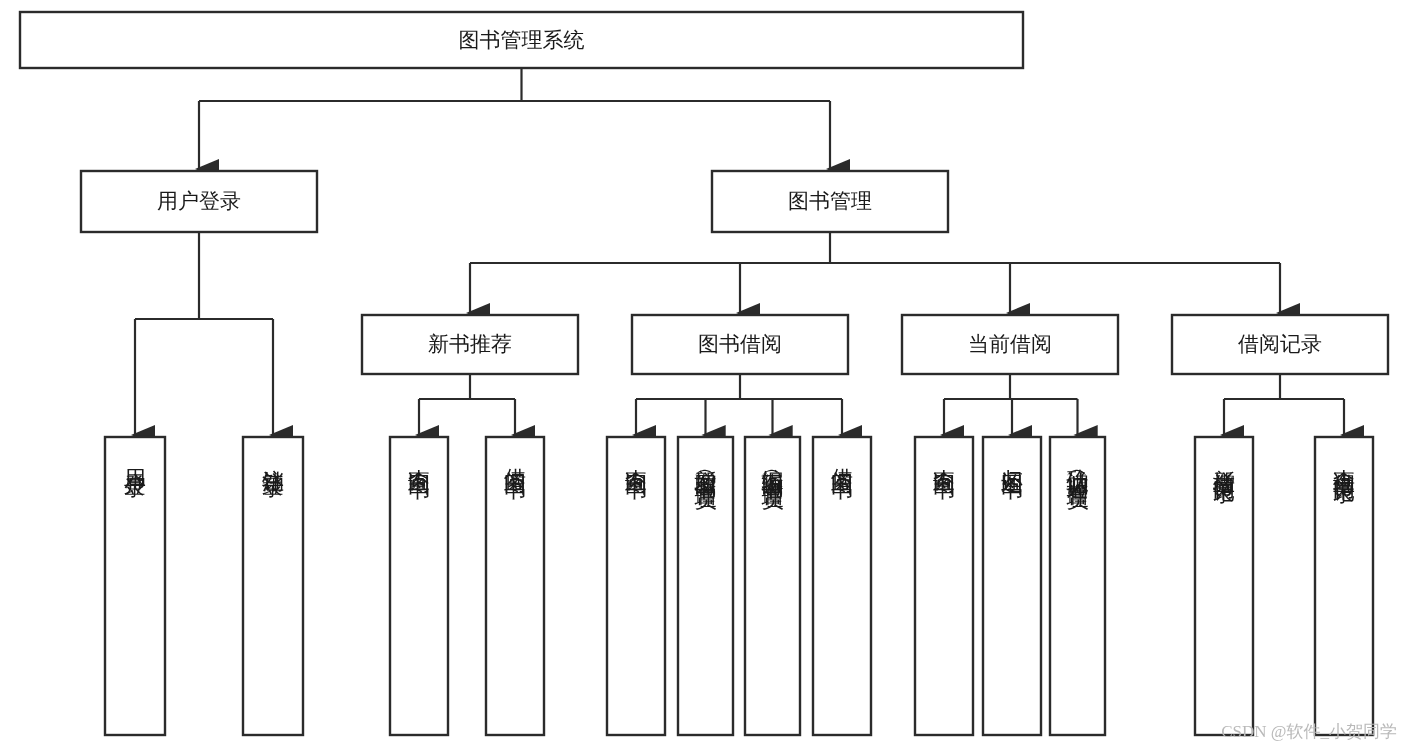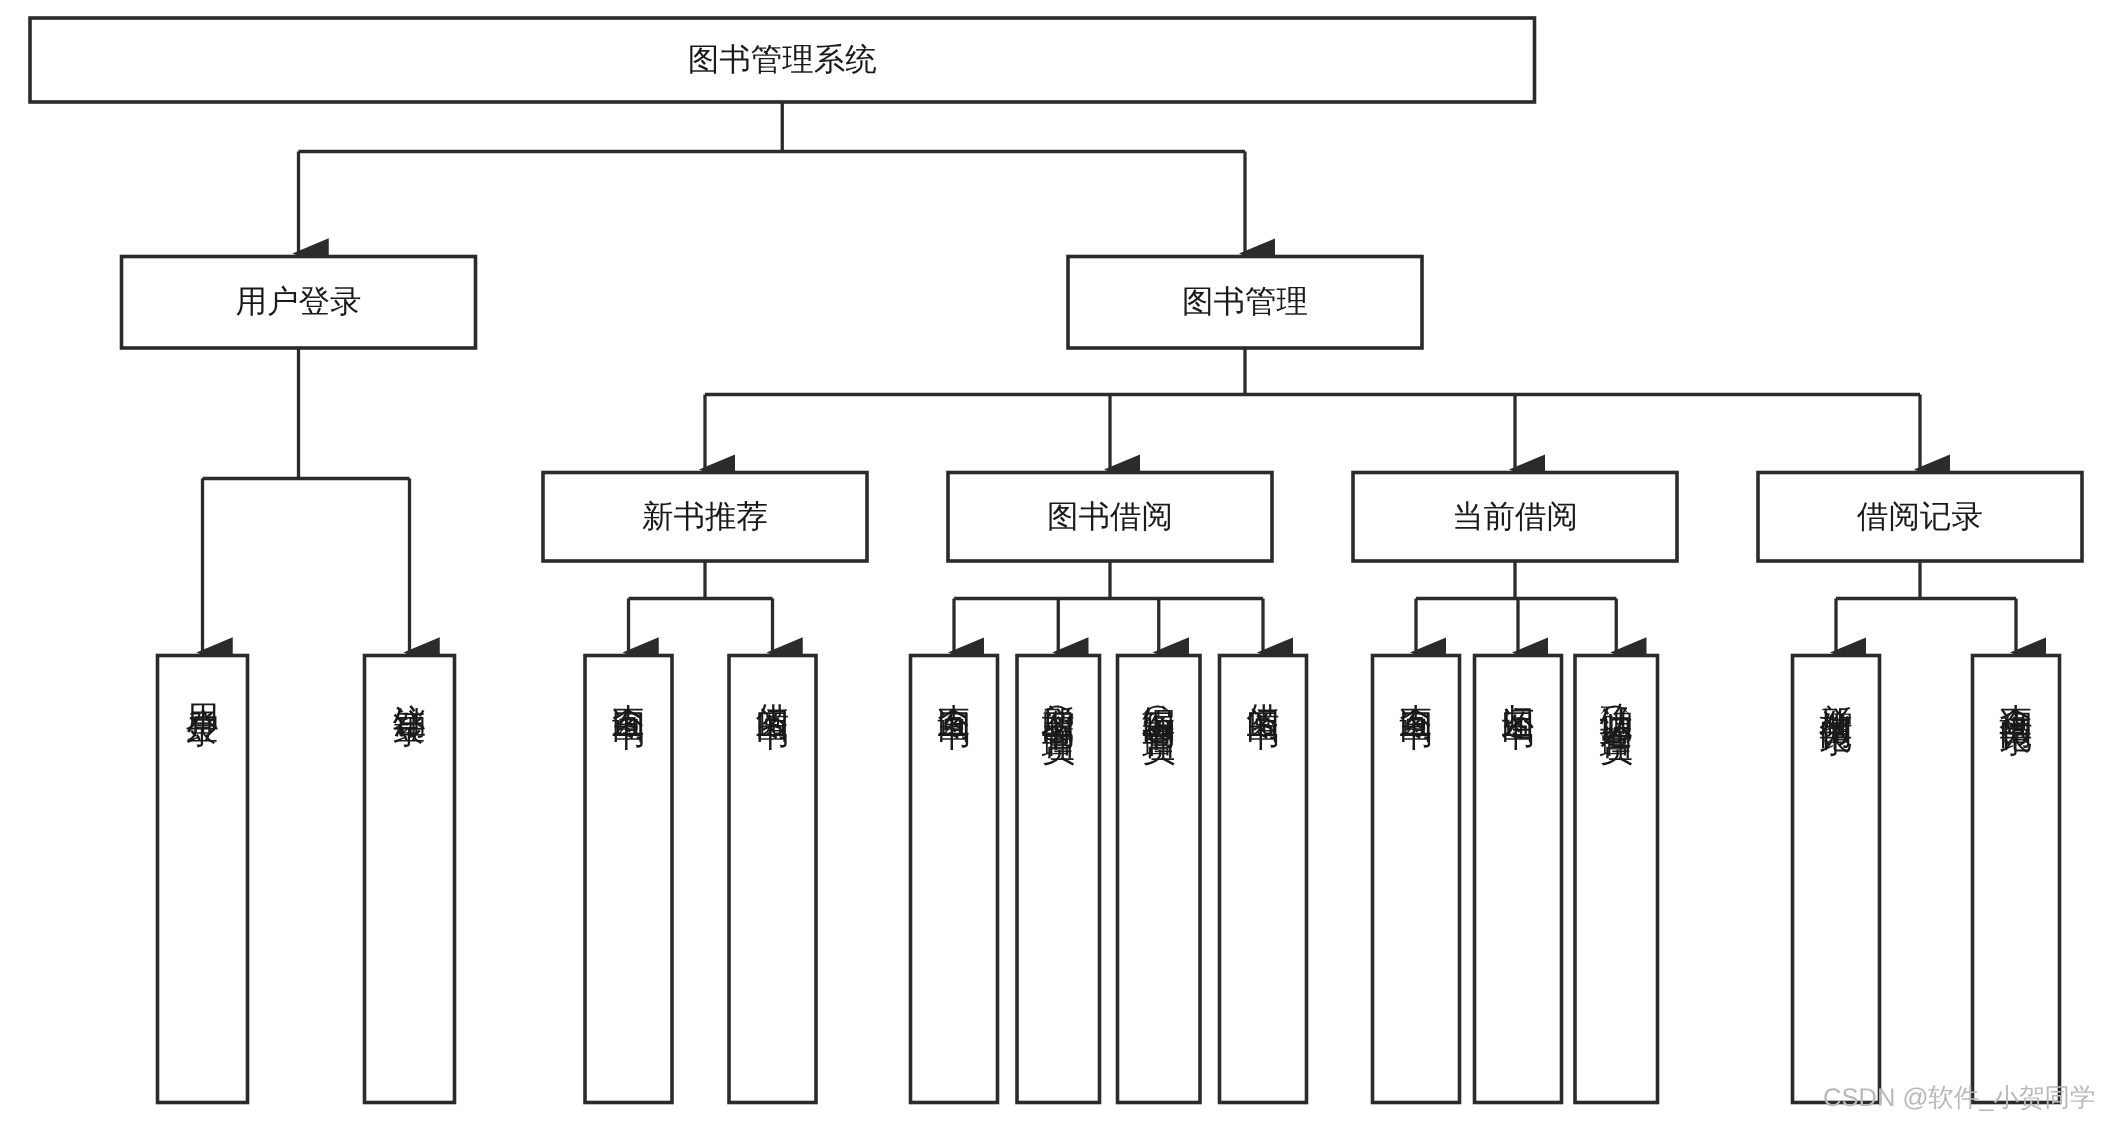--- a/index.html
+++ b/index.html
@@ -57,21 +57,21 @@
     stroke-width: 2.2;
     fill: none;
   }
   .arrow-head {
     fill: #2b2b2b;
   }
   .watermark {
     position: absolute;
     right: 8px;
     bottom: 4px;
-    font-family: Liberation Sans, sans-serif;
+    font-family: Liberation Serif, serif;
     font-size: 17px;
     color: #b9b9b9;
     white-space: nowrap;
     pointer-events: none;
   }
   .leaf-fo-box {
     position: absolute;
     box-sizing: border-box;
   }
 </style>

